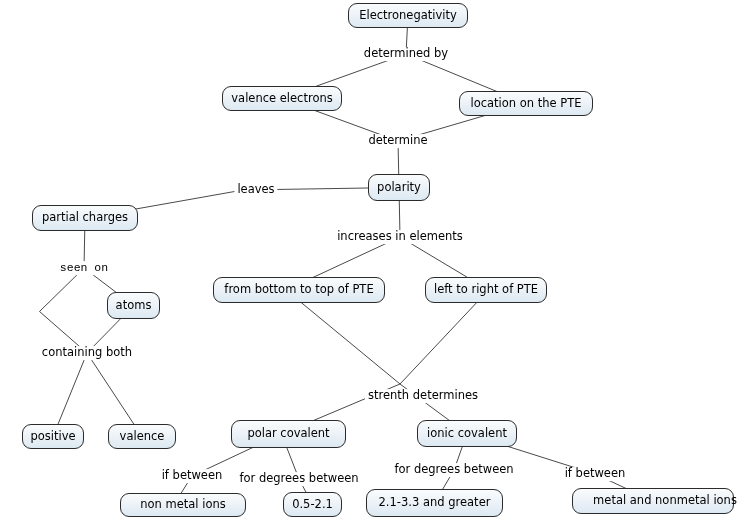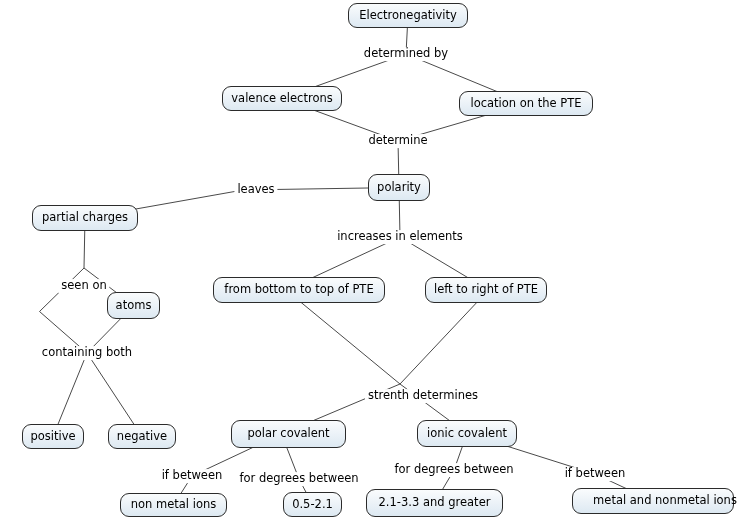--- a/index.html
+++ b/index.html
@@ -82,36 +82,36 @@
       <line x1="299" y1="479" x2="312.5" y2="504.5" stroke="#4a4a4a" stroke-width="1"></line>
       <line x1="467" y1="433.5" x2="454" y2="470" stroke="#4a4a4a" stroke-width="1"></line>
       <line x1="454" y1="470" x2="434.5" y2="503" stroke="#4a4a4a" stroke-width="1"></line>
       <line x1="467" y1="433.5" x2="595" y2="474" stroke="#4a4a4a" stroke-width="1"></line>
       <line x1="595" y1="474" x2="653" y2="501" stroke="#4a4a4a" stroke-width="1"></line>
     </svg>
 <div class="link-label" style="left: 406px; top: 54px;">determined by</div>
     <div class="link-label" style="left: 398px; top: 141px;">determine</div>
     <div class="link-label" style="left: 243px; top: 190px; margin-left: 13px;">leaves</div>
     <div class="link-label" style="left: 400px; top: 237px;">increases in elements</div>
-    <div class="link-label" style="left: 84px; top: 286px;">seen on</div>
+    <div class="link-label" style="left: 84px; top: 268px; font-family: Liberation Mono, monospace;">seen on</div>
     <div class="link-label" style="left: 87px; top: 353px;">containing both</div>
     <div class="link-label" style="left: 400px; top: 396px; margin-left: 23px;">strenth determines</div>
     <div class="link-label" style="left: 192px; top: 476px;">if between</div>
     <div class="link-label" style="left: 299px; top: 479px;">for degrees between</div>
     <div class="link-label" style="left: 454px; top: 470px;">for degrees between</div>
     <div class="link-label" style="left: 595px; top: 474px;">if between</div>
     <div class="node" style="left: 348px; top: 3px; width: 120px; height: 25px;">Electronegativity</div>
     <div class="node" style="left: 222px; top: 86px; width: 120px; height: 25px;">valence electrons</div>
     <div class="node" style="left: 459px; top: 91px; width: 134px; height: 25px;">location on the PTE</div>
     <div class="node" style="left: 368px; top: 174px; width: 62px; height: 27px;">polarity</div>
     <div class="node" style="left: 32px; top: 205px; width: 106px; height: 26px;">partial charges</div>
     <div class="node" style="left: 107px; top: 292px; width: 53px; height: 27px;">atoms</div>
     <div class="node" style="left: 200px; top: 277px; width: 172px; height: 26px; margin-left: 13px;">from bottom to top of PTE</div>
     <div class="node" style="left: 425px; top: 277px; width: 122px; height: 26px;">left to right of PTE</div>
     <div class="node" style="left: 22px; top: 424px; width: 62px; height: 25px;">positive</div>
-    <div class="node" style="left: 108px; top: 424px; width: 68px; height: 25px;">negative</div>
+    <div class="node" style="left: 108px; top: 424px; width: 68px; height: 25px;">valence</div>
     <div class="node" style="left: 231px; top: 420px; width: 115px; height: 28px;">polar covalent</div>
     <div class="node" style="left: 417px; top: 420px; width: 100px; height: 27px;">ionic covalent</div>
-    <div class="node" style="left: 120px; top: 493px; width: 107px; height: 24px;">non metal ions</div>
+    <div class="node" style="left: 120px; top: 493px; width: 126px; height: 24px;">non metal ions</div>
     <div class="node" style="left: 283px; top: 492px; width: 59px; height: 25px;">0.5-2.1</div>
     <div class="node" style="left: 366px; top: 489px; width: 137px; height: 28px;">2.1-3.3 and greater</div>
     <div class="node" style="left: 572px; top: 488px; width: 162px; height: 26px; padding-left: 28px;">metal and nonmetal ions</div>
   </div>
 
 </body></html>

